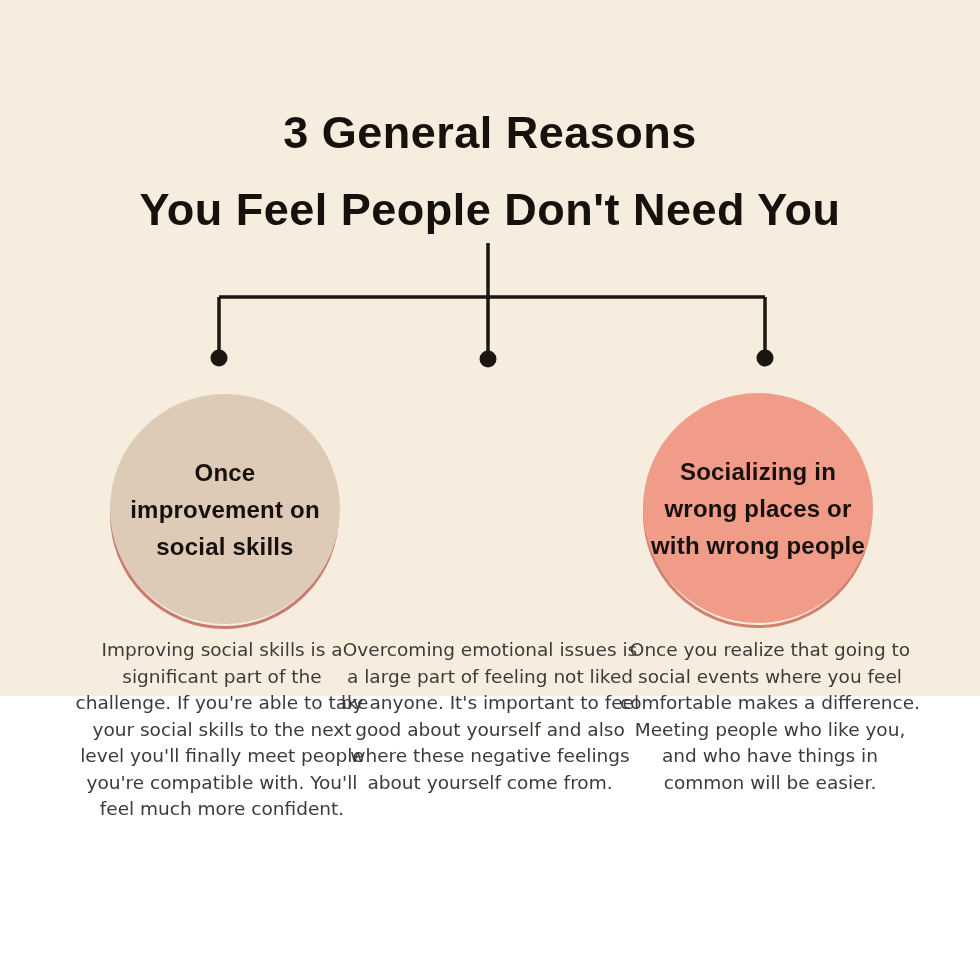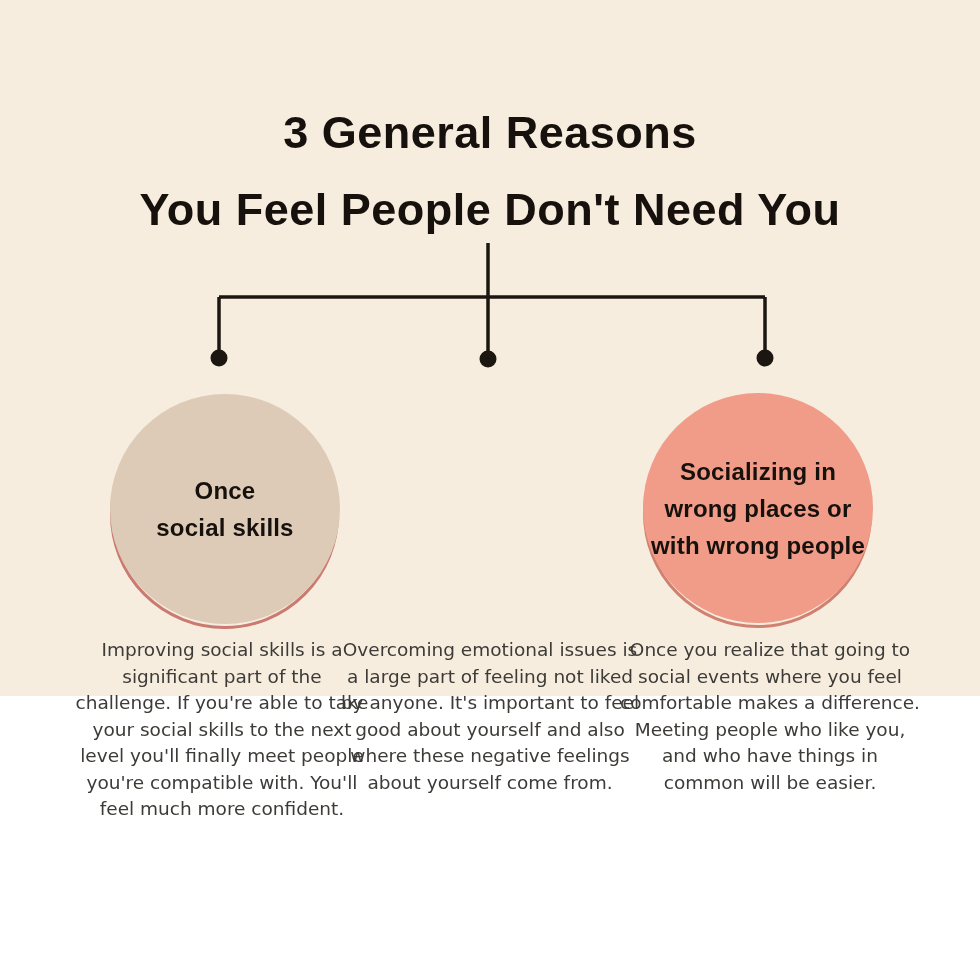--- a/index.html
+++ b/index.html
@@ -95,20 +95,21 @@
     <circle cx="219" cy="358" r="8.5"></circle>
     <circle cx="488" cy="359" r="8.5"></circle>
     <circle cx="765" cy="358" r="8.5"></circle>
   </svg>
 
   <div class="circle-wrap pos1">
     <div class="ring" style="border-color: rgb(202, 122, 112);"></div>
     <div class="fill" style="background-color: rgb(221, 203, 183);"></div>
     <div class="label">
       <span>Once</span>
+      <span>improvement on</span>
       <span>social skills</span>
     </div>
   </div>
 
 
   <div class="circle-wrap pos3">
     <div class="ring" style="border-color: rgb(208, 129, 112);"></div>
     <div class="fill" style="background-color: rgb(240, 156, 136);"></div>
     <div class="label">
       <span>Socializing in</span>

